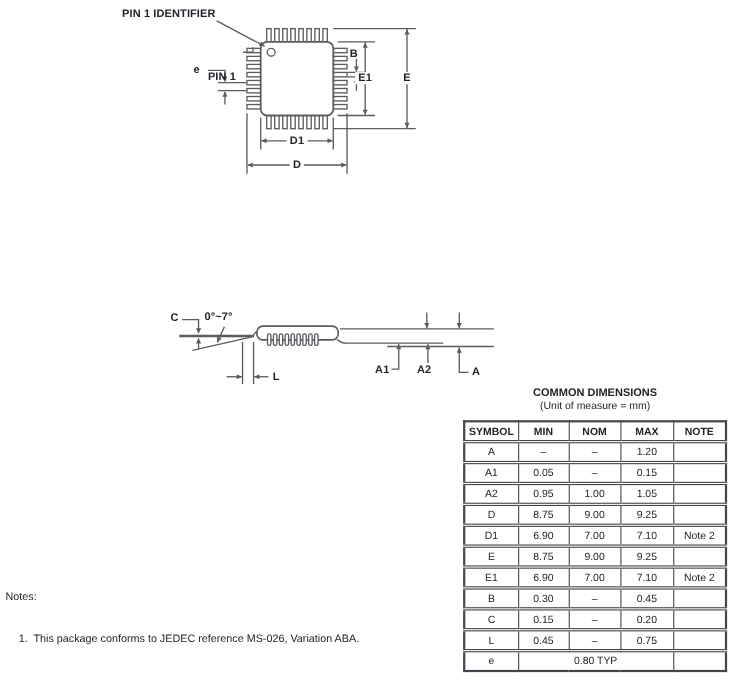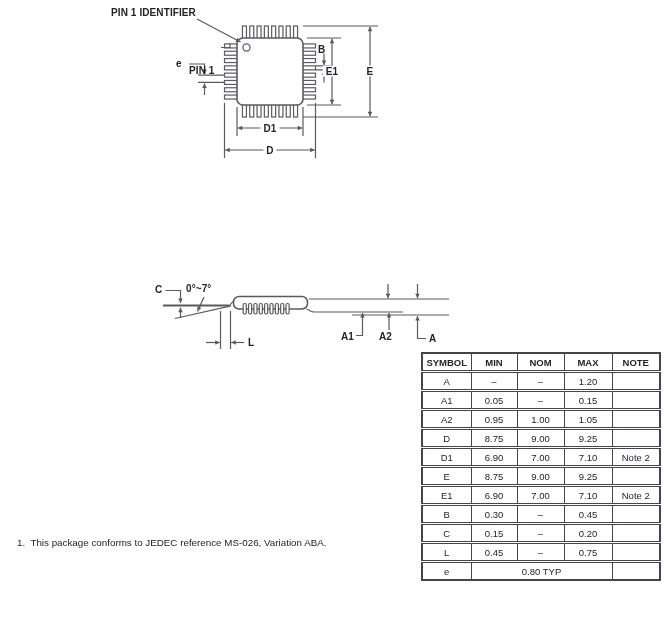--- a/index.html
+++ b/index.html
@@ -160,20 +160,22 @@
   <span class="lbl ctr" style="left:270px; top:128px;">D1</span>
   <span class="lbl ctr" style="left:270px; top:150px;">D</span>
   <span class="lbl" style="left:155px; top:284px;">C</span>
   <span class="lbl" style="left:186px; top:283px;">0°~7°</span>
   <span class="lbl" style="left:248px; top:337px;">L</span>
   <span class="lbl" style="left:341px; top:331px;">A1</span>
   <span class="lbl" style="left:379px; top:331px;">A2</span>
   <span class="lbl" style="left:429px; top:333px;">A</span>
 
   <div class="dim-table-wrap">
+    <div class="tbl-title">COMMON DIMENSIONS</div>
+    <div class="tbl-sub">(Unit of measure = mm)</div>
     <table class="dims">
       <colgroup>
           <col style="width:49px">
           <col style="width:46px">
           <col style="width:47px">
           <col style="width:48px">
           <col style="width:48px">
         </colgroup>
       <thead>
         <tr>
@@ -258,19 +260,20 @@
         <tr>
           <td>e</td>
           <td colspan="3">0.80 TYP</td>
           <td></td>
         </tr>
       </tbody>
     </table>
   </div>
 
   <div class="notes">
+    <div>Notes:</div>
     <div class="item">1.  This package conforms to JEDEC reference MS-026, Variation ABA.</div>
     
     
     
   </div>
 
 </div>
 
 </body></html>

